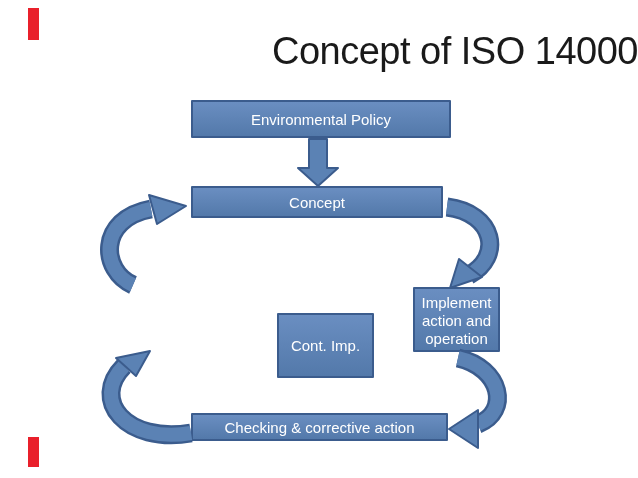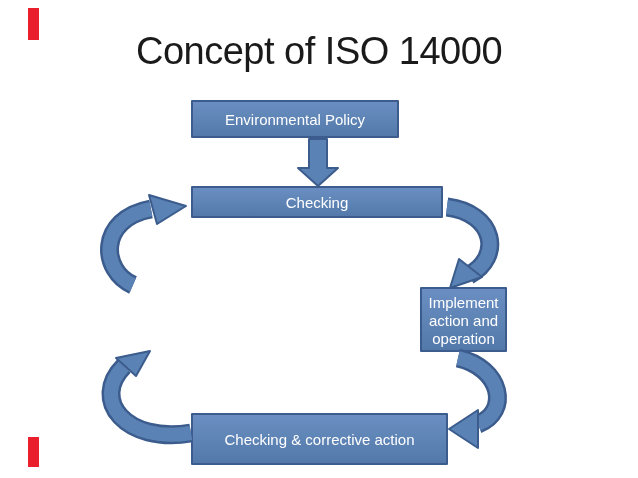--- a/index.html
+++ b/index.html
@@ -4,37 +4,37 @@
 <style>
   html,body{margin:0;padding:0;background:#ffffff;}
   .slide{
     position:relative;width:638px;height:478px;background:#ffffff;overflow:hidden;
     font-family:"Liberation Sans",sans-serif;
   }
   .red-bar{position:absolute;left:28px;width:11px;background:#e9202b;}
   .red-bar-top{top:8px;height:32px;}
   .red-bar-bottom{top:437px;height:30px;}
   .title{
-    position:absolute;left:0;right:0;top:30px;margin:0;text-align:center;
+    position:absolute;left:0;right:0;top:30px;margin:0;text-align:right;
     font-size:38px;font-weight:400;letter-spacing:-0.5px;color:#1a1a1a;
   }
   .node{
     position:absolute;box-sizing:border-box;
     background:linear-gradient(180deg,#6a8ec1 0%,#5379aa 100%);
     border:2px solid #3b5c8d;border-radius:1px;
     color:#ffffff;font-size:15px;
     display:flex;align-items:center;justify-content:center;text-align:center;
     z-index:2;
   }
-  .node-env{left:191px;top:100px;width:208px;height:38px;}
+  .node-env{left:191px;top:100px;width:260px;height:38px;}
   .node-planning{left:191px;top:186px;width:252px;height:32px;}
   .node-mgt{left:128px;top:282px;width:87px;height:64px;}
   .node-cont{left:277px;top:313px;width:97px;height:65px;}
-  .node-impl{left:413px;top:287px;width:87px;height:65px;flex-direction:column;line-height:18px;padding-top:2px;margin-left:7px;}
-  .node-check{left:191px;top:413px;width:257px;height:52px;}
+  .node-impl{left:413px;top:287px;width:87px;height:65px;flex-direction:column;line-height:18px;padding-top:2px;}
+  .node-check{left:191px;top:413px;width:257px;height:28px;}
   svg{position:absolute;overflow:visible;z-index:3;}
   .band-border{fill:none;stroke:#3b5c8d;stroke-width:19;}
   .band-fill{fill:none;stroke:#5b82b4;stroke-width:14;}
   .head{fill:#5b82b4;stroke:#3b5c8d;stroke-width:2;stroke-linejoin:round;}
   .down-arrow-shape{fill:#5b82b4;stroke:#3b5c8d;stroke-width:2;stroke-linejoin:round;}
 </style>
 </head>
 <body>
 
 <div class="slide">
@@ -42,24 +42,27 @@
   <div class="red-bar red-bar-top"></div>
   <div class="red-bar red-bar-bottom"></div>
 
   <h1 class="title">Concept of ISO 14000</h1>
 
   <div class="node node-env">
     <span>Environmental Policy</span>
   </div>
 
   <div class="node node-planning">
-    <span>Checking</span>
+    <span>Concept</span>
   </div>
 
 
+  <div class="node node-cont">
+    <span>Cont. Imp.</span>
+  </div>
 
   <div class="node node-impl">
     <div>Implement</div>
     <div>action and</div>
     <div>operation</div>
   </div>
 
   <div class="node node-check">
     <span>Checking &amp; corrective action</span>
   </div>

